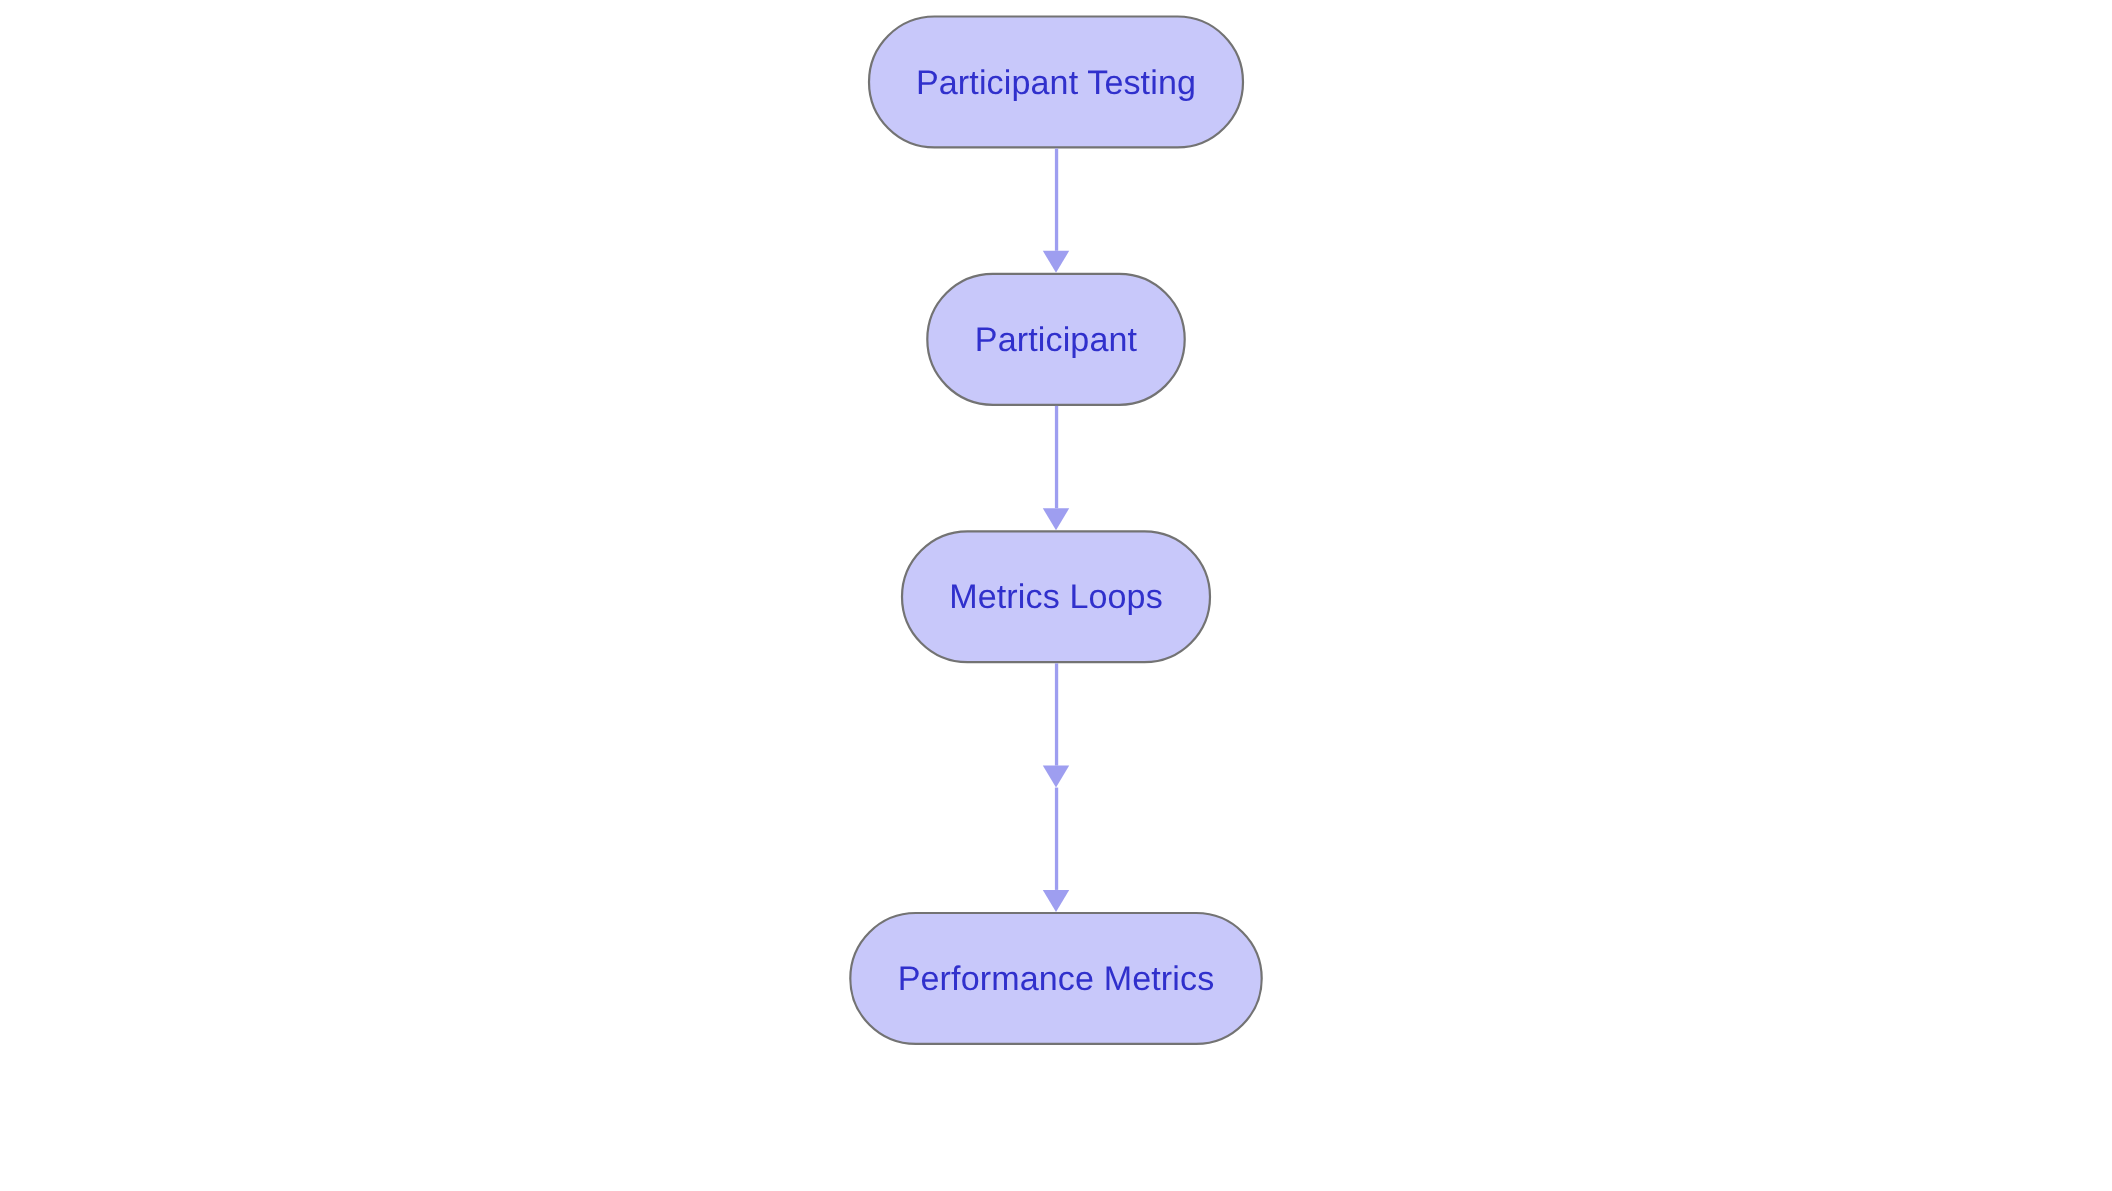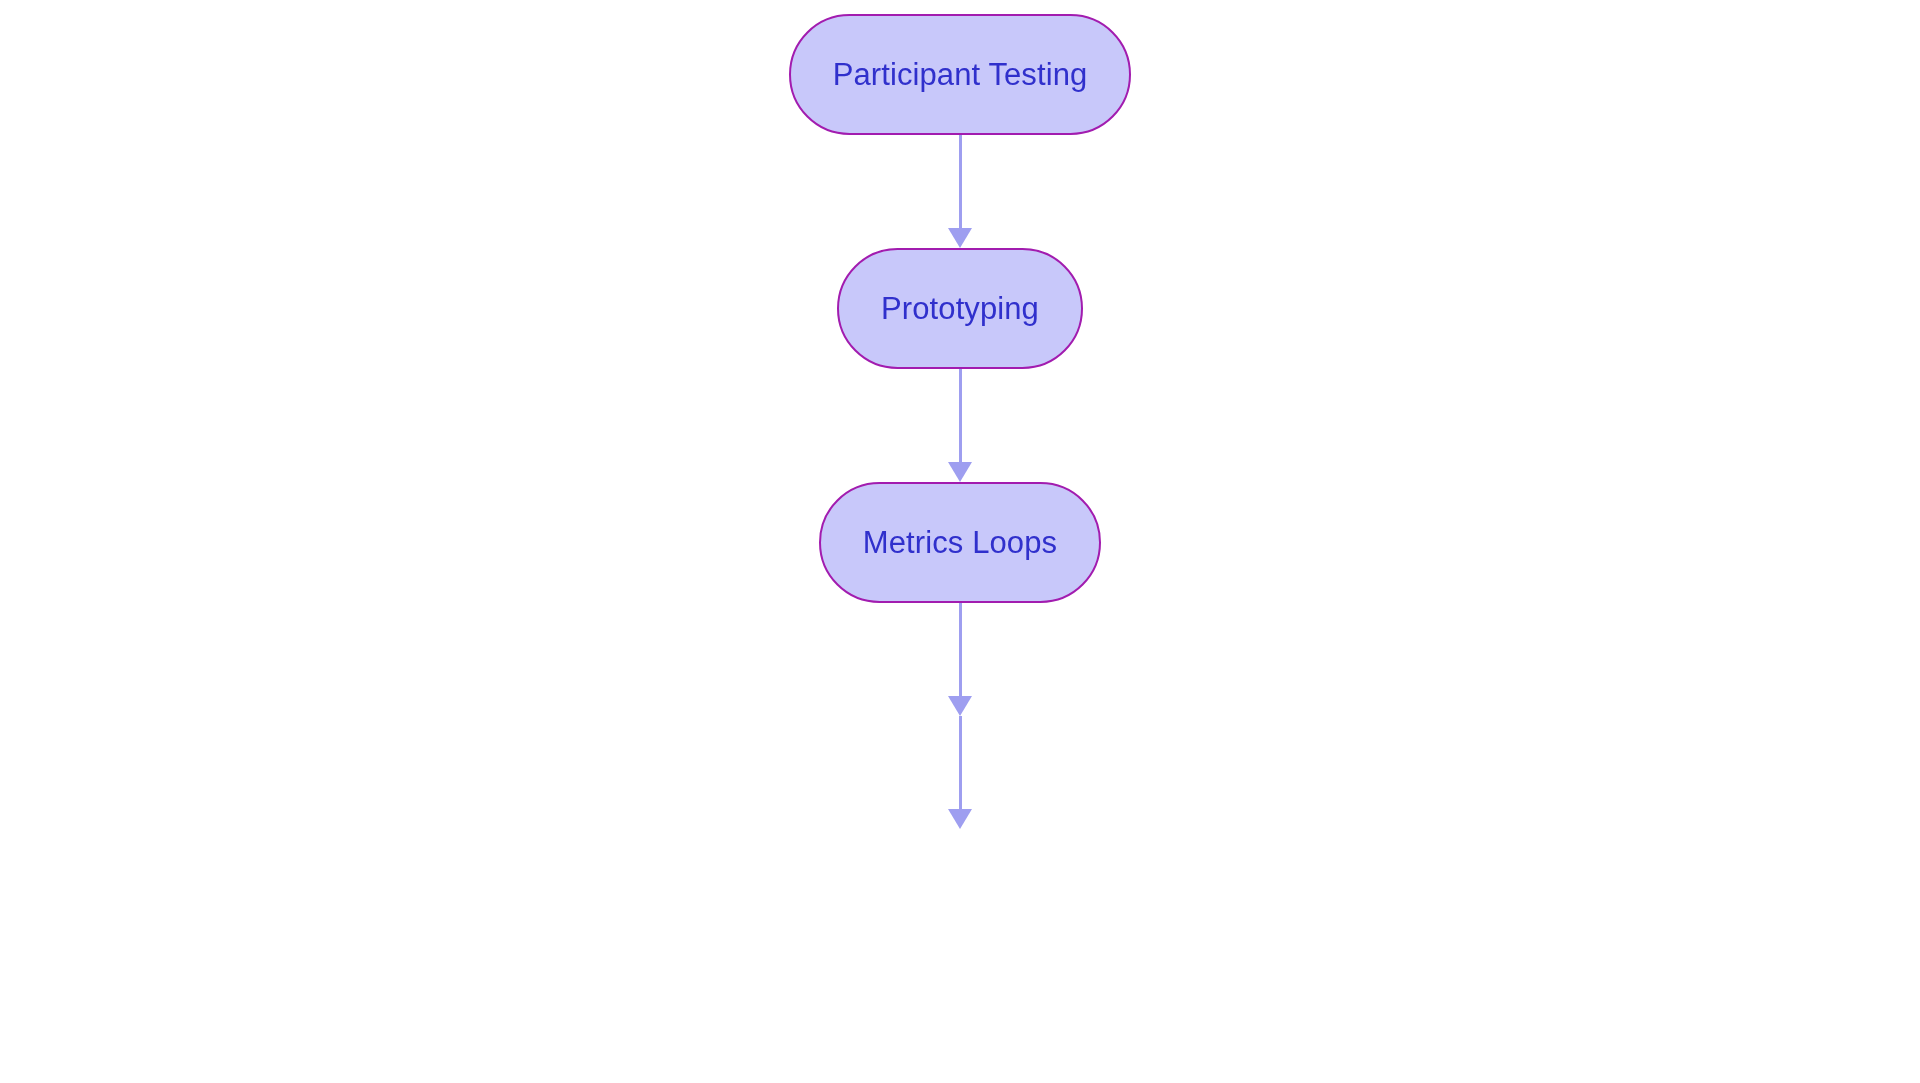--- a/index.html
+++ b/index.html
@@ -30,21 +30,21 @@
     flex-direction: column;
     align-items: center;
     justify-content: flex-start;
   }
   .node {
     box-sizing: border-box;
     display: flex;
     align-items: center;
     justify-content: center;
     background: #c8c8fa;
-    border: 2px solid #a21caf;
+    border: 2px solid #737373;
     border-radius: 999px;
     color: #3030cc;
     font-family: "Liberation Sans", sans-serif;
     font-size: 31px;
     font-weight: 400;
     letter-spacing: 0.1px;
     white-space: nowrap;
     line-height: 1;
     padding: 0 42px;
     height: 121px;
@@ -86,21 +86,21 @@
     <div class="node">
       <span class="node-label">Participant Testing</span>
     </div>
 
     <div class="connector" style="height:113px;">
       <div class="connector-line"></div>
       <div class="connector-arrowhead"></div>
     </div>
 
     <div class="node">
-      <span class="node-label">Prototyping</span>
+      <span class="node-label">Participant</span>
     </div>
 
     <div class="connector" style="height:113px;">
       <div class="connector-line"></div>
       <div class="connector-arrowhead"></div>
     </div>
 
     <div class="node">
       <span class="node-label">Metrics Loops</span>
     </div>
@@ -109,15 +109,18 @@
       <div class="connector-line"></div>
       <div class="connector-arrowhead"></div>
     </div>
 
 
     <div class="connector" style="height:113px;">
       <div class="connector-line"></div>
       <div class="connector-arrowhead"></div>
     </div>
 
+    <div class="node">
+      <span class="node-label">Performance Metrics</span>
+    </div>
 
   </div>
 </div>
 
 </body></html>

